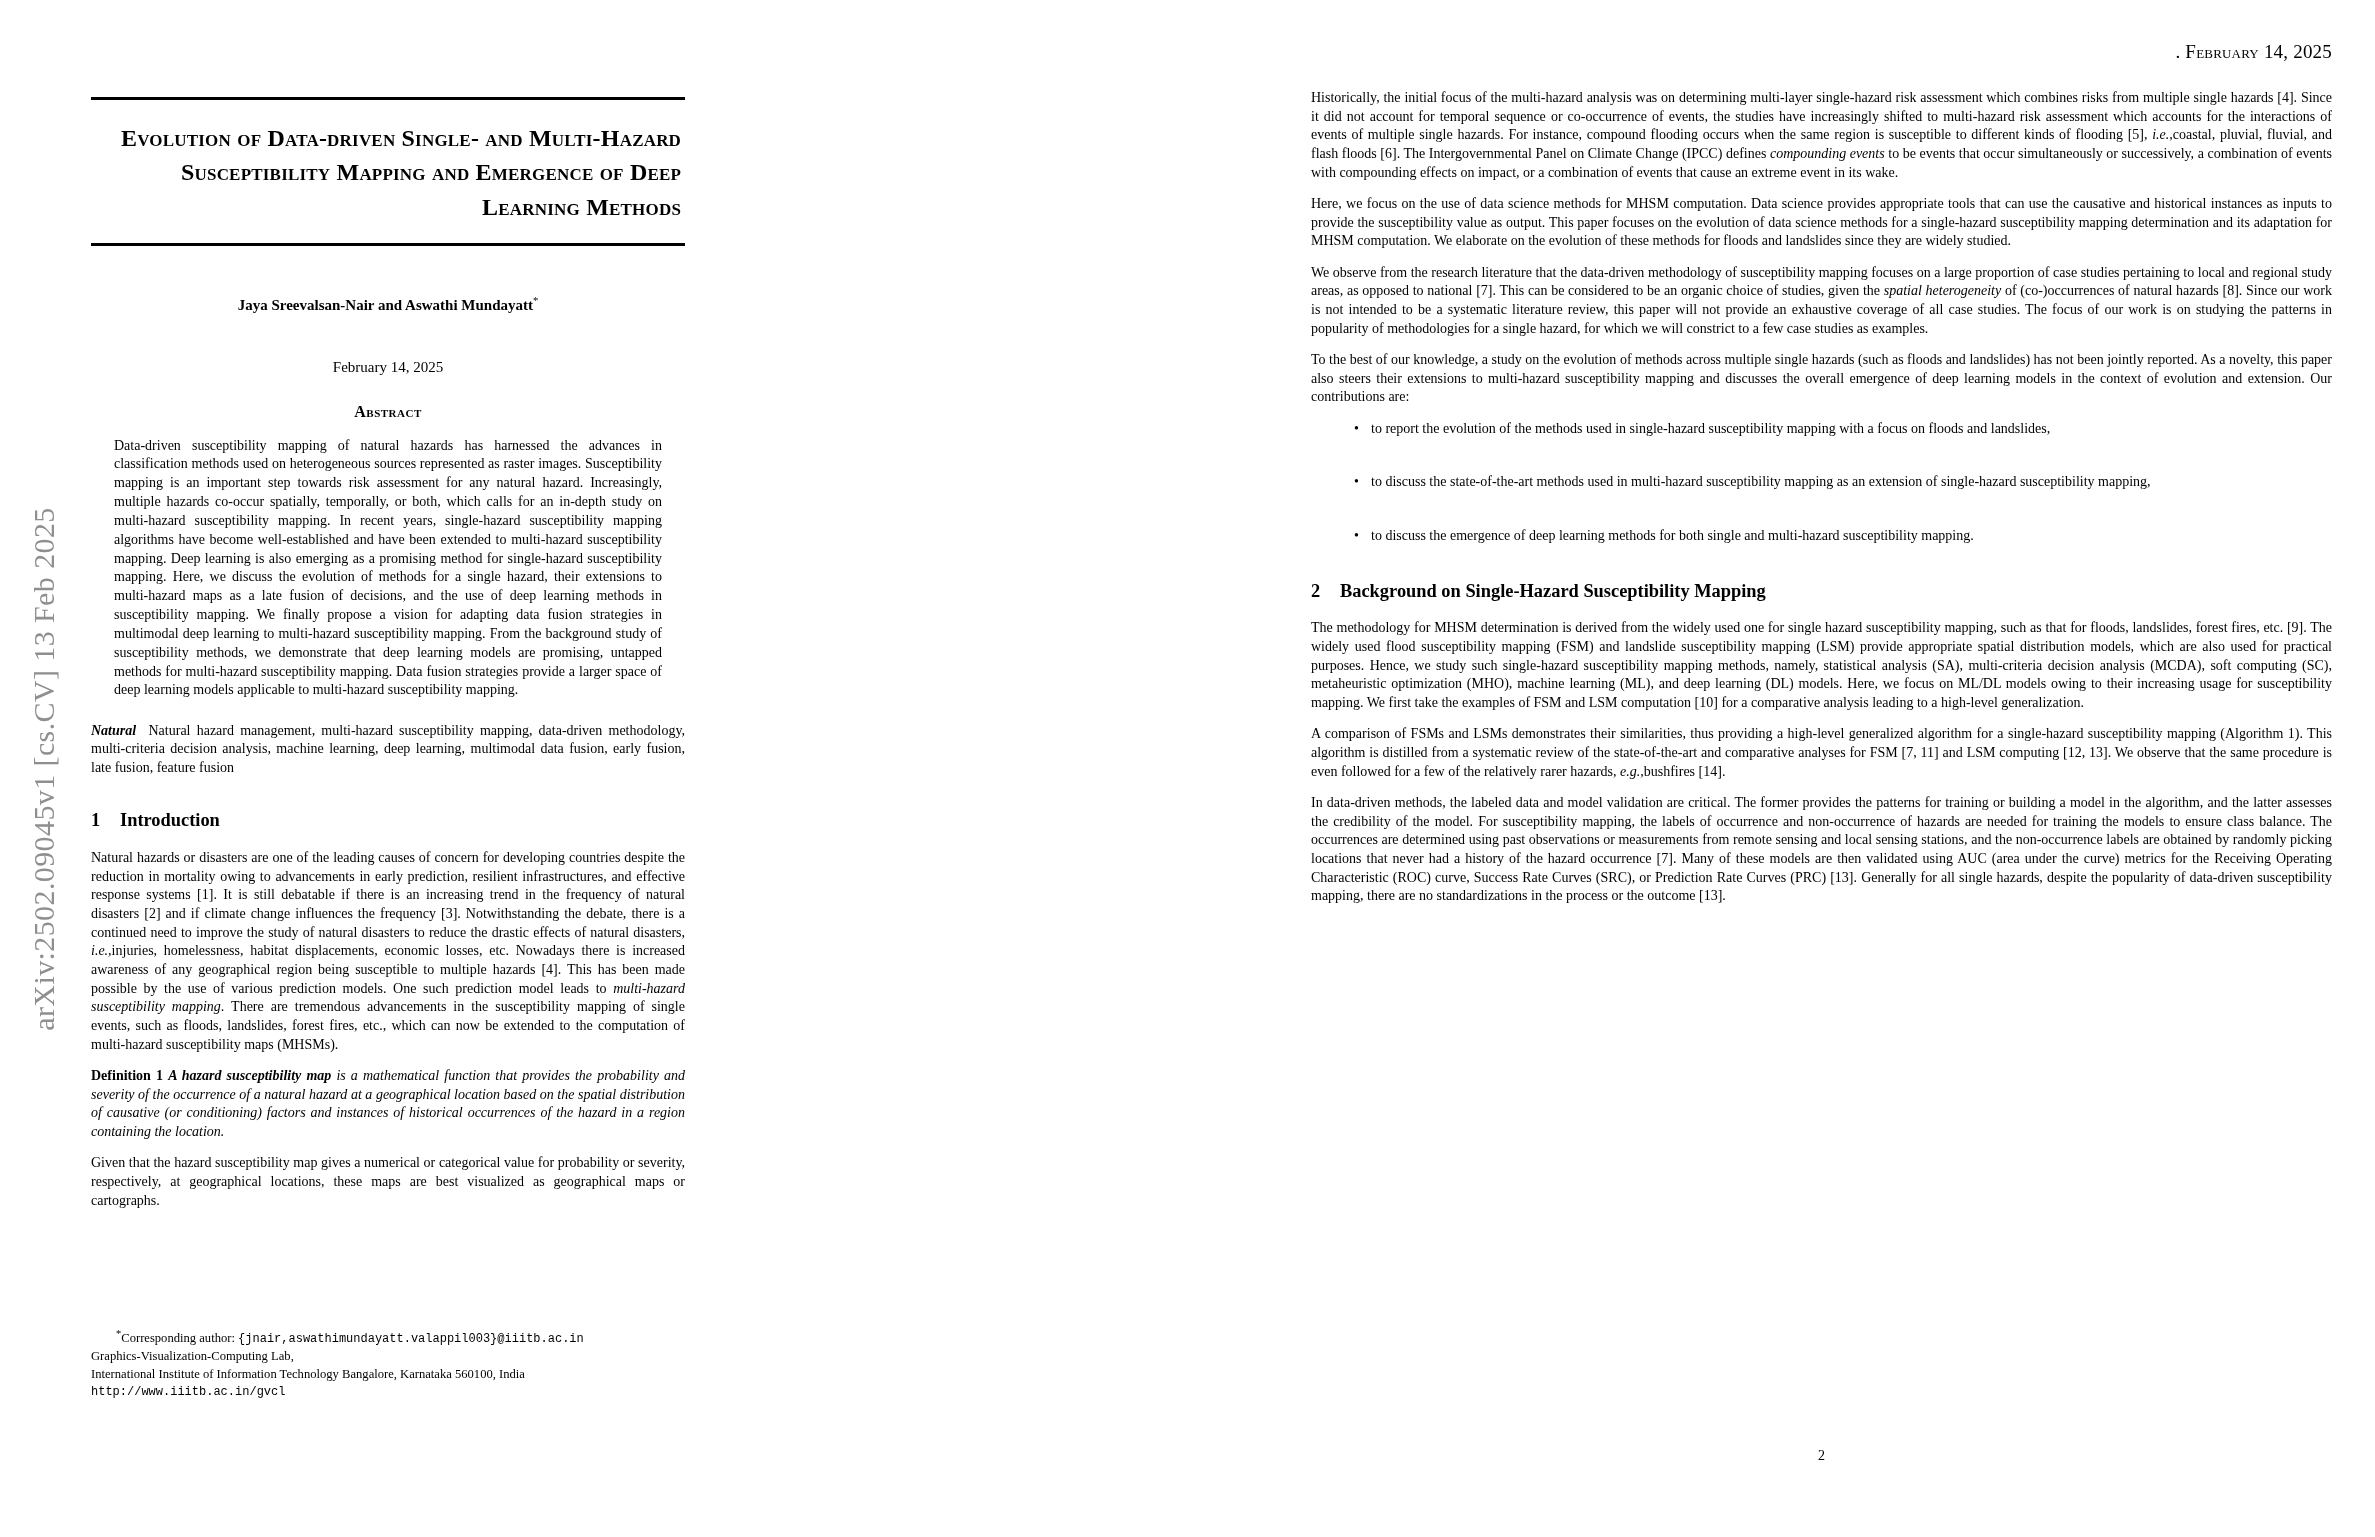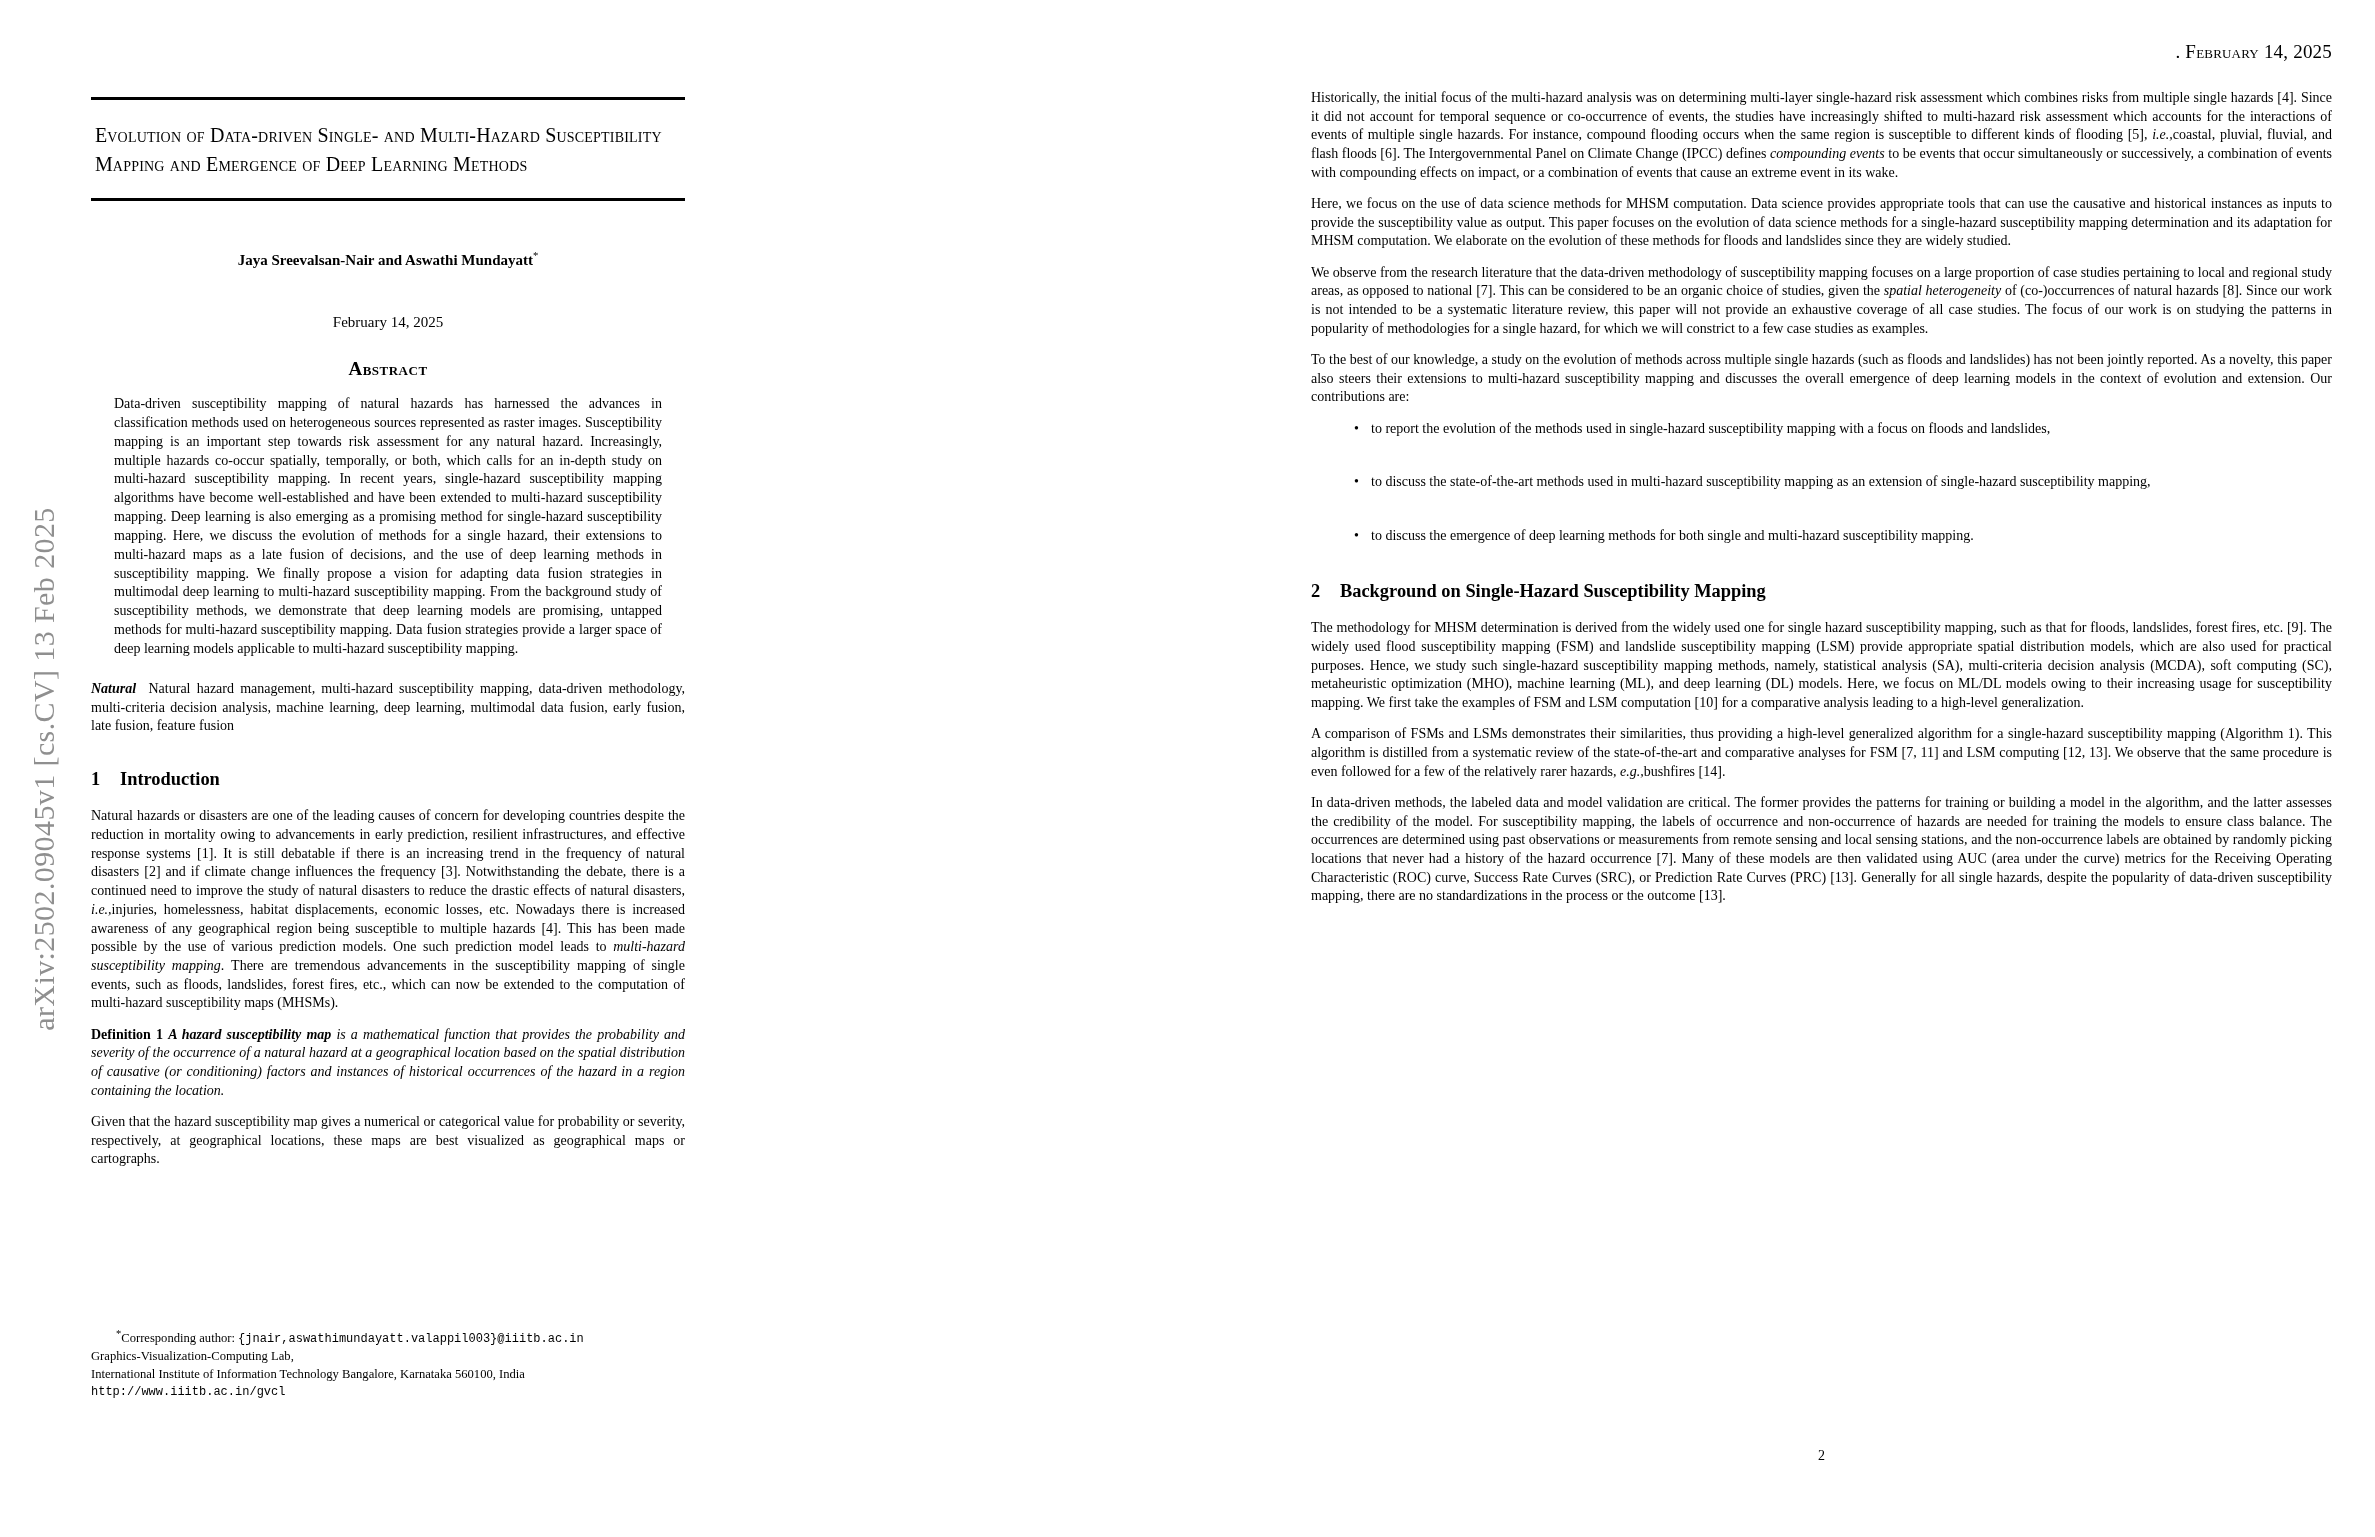--- a/index.html
+++ b/index.html
@@ -74,43 +74,43 @@
     left: 89px;
     top: 97px;
     width: 594px;
   }
   .rule {
     height: 3.1px;
     background: #000;
     width: 100%;
   }
   #paper-title {
-    font-size: 20px;
+    font-size: 24px;
     font-variant: small-caps;
-    text-align: left;
+    text-align: right;
     line-height: 1.42;
     margin: 21.3px 3.9px 19.4px 3.9px;
     letter-spacing: 0.2px;
-    font-weight: normal;
+    font-weight: bold;
   }
   #authors {
     text-align: center;
     font-weight: bold;
     font-size: 15px;
     margin-top: 48px;
   }
   #authors sup { font-weight: normal; font-size: 10.7px; }
   #pub-date {
     text-align: center;
     font-size: 15px;
     margin-top: 45px;
   }
   #abstract-heading {
     text-align: center;
-    font-size: 19px;
+    font-size: 16px;
     font-variant: small-caps;
     font-weight: bold;
     letter-spacing: 0.5px;
     margin-top: 27px;
     margin-bottom: 15.5px;
   }
   #abstract-body {
     font-size: 14px;
     line-height: 1.345;
     text-align: justify;

